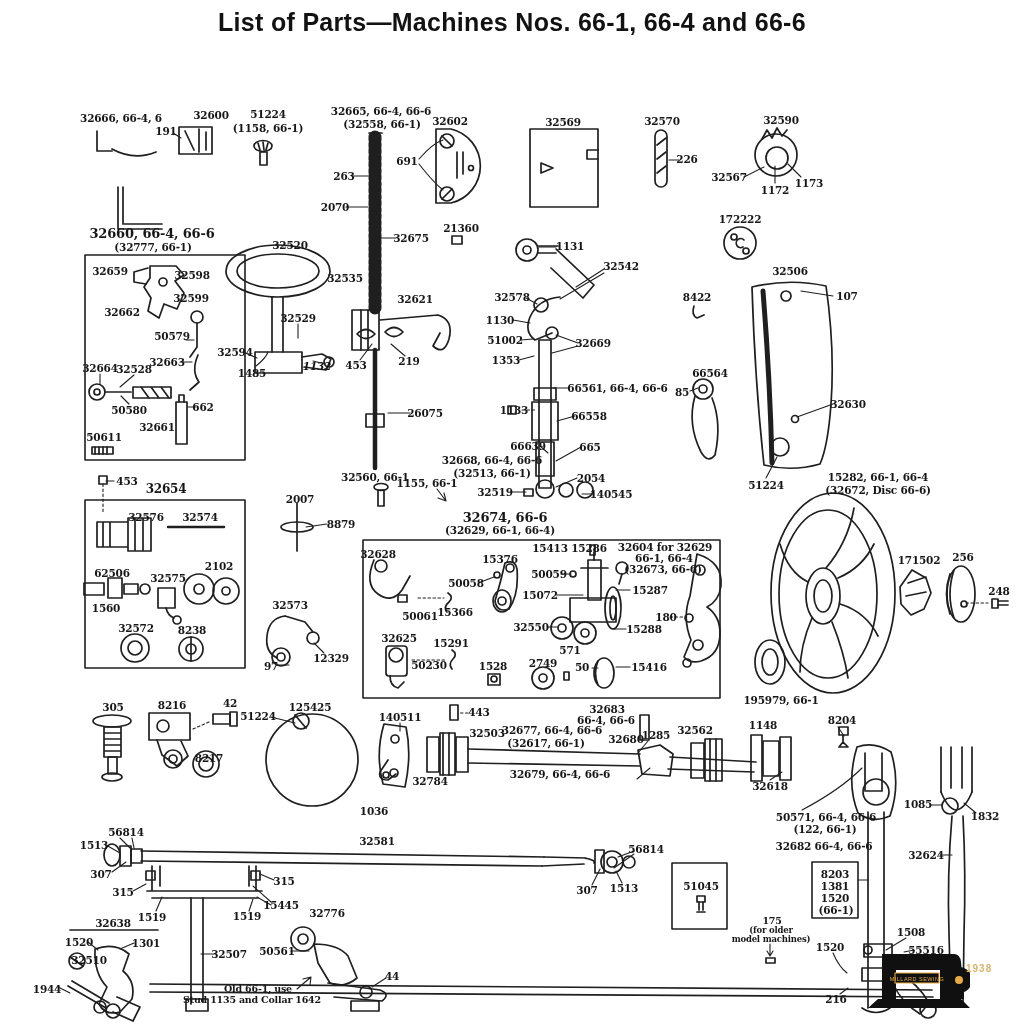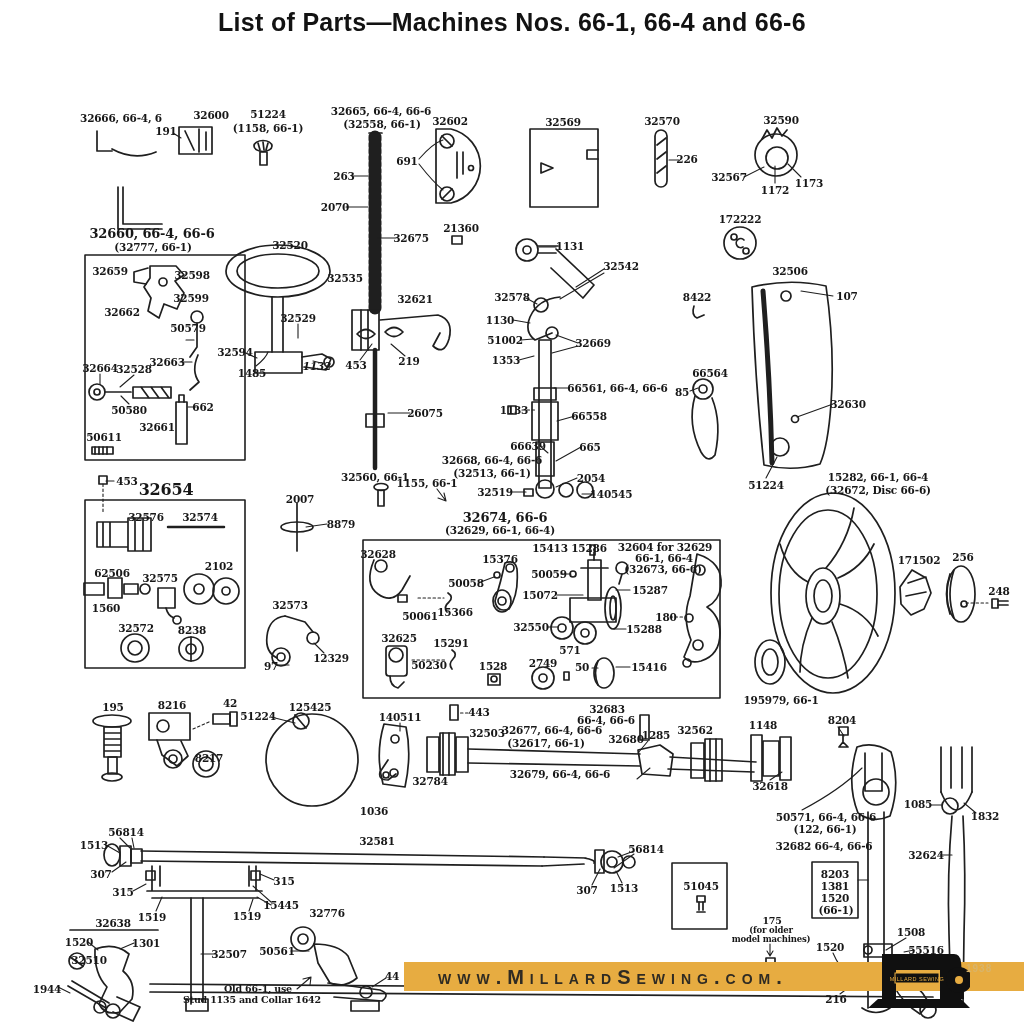--- a/index.html
+++ b/index.html
@@ -463,21 +463,21 @@
       <div class="lbl" style="left: 461px; top: 228px;">21360</div>
       <div class="lbl" style="left: 790px; top: 271px;">32506</div>
       <div class="lbl" style="left: 847px; top: 296px;">107</div>
       <div class="lbl" style="left: 697px; top: 297px;">8422</div>
       <div class="lbl" style="left: 152px; top: 233px; font-size: 13px;">32660, 66-4, 66-6</div>
       <div class="lbl" style="left: 153px; top: 247px;">(32777, 66-1)</div>
       <div class="lbl" style="left: 110px; top: 271px;">32659</div>
       <div class="lbl" style="left: 192px; top: 275px;">32598</div>
       <div class="lbl" style="left: 122px; top: 312px;">32662</div>
       <div class="lbl" style="left: 191px; top: 298px;">32599</div>
-      <div class="lbl" style="left: 172px; top: 328px; margin-left: 16px;">50579</div>
+      <div class="lbl" style="left: 172px; top: 336px;">50579</div>
       <div class="lbl" style="left: 167px; top: 362px;">32663</div>
       <div class="lbl" style="left: 100px; top: 368px;">32664</div>
       <div class="lbl" style="left: 134px; top: 369px; text-align: center;">32528</div>
       <div class="lbl" style="left: 129px; top: 410px;">50580</div>
       <div class="lbl" style="left: 203px; top: 407px;">662</div>
       <div class="lbl" style="left: 157px; top: 427px;">32661</div>
       <div class="lbl" style="left: 104px; top: 437px;">50611</div>
       <div class="lbl" style="left: 290px; top: 245px;">32520</div>
       <div class="lbl" style="left: 235px; top: 352px;">32594</div>
       <div class="lbl" style="left: 252px; top: 373px;">1485</div>
@@ -507,26 +507,26 @@
       <div class="lbl" style="left: 611px; top: 494px;">140545</div>
       <div class="lbl" style="left: 375px; top: 477px; text-align: center;">32560, 66-1</div>
       <div class="lbl" style="left: 427px; top: 483px;">1155, 66-1</div>
       <div class="lbl" style="left: 710px; top: 373px;">66564</div>
       <div class="lbl" style="left: 682px; top: 392px;">85</div>
       <div class="lbl" style="left: 766px; top: 485px;">51224</div>
       <div class="lbl" style="left: 848px; top: 404px;">32630</div>
       <div class="lbl" style="left: 878px; top: 477px;">15282, 66-1, 66-4</div>
       <div class="lbl" style="left: 878px; top: 490px;">(32672, Disc 66-6)</div>
       <div class="lbl" style="left: 127px; top: 481px;">453</div>
-      <div class="lbl" style="left: 166px; top: 489px; font-size: 16px;">32654</div>
+      <div class="lbl" style="left: 166px; top: 489px; font-size: 12px;">32654</div>
       <div class="lbl" style="left: 146px; top: 517px;">32576</div>
       <div class="lbl" style="left: 200px; top: 517px;">32574</div>
       <div class="lbl" style="left: 112px; top: 573px;">62506</div>
       <div class="lbl" style="left: 106px; top: 608px;">1560</div>
-      <div class="lbl" style="left: 160px; top: 578px;">32575</div>
+      <div class="lbl" style="left: 168px; top: 578px;">32575</div>
       <div class="lbl" style="left: 219px; top: 566px;">2102</div>
       <div class="lbl" style="left: 136px; top: 628px;">32572</div>
       <div class="lbl" style="left: 192px; top: 630px;">8238</div>
       <div class="lbl" style="left: 300px; top: 499px;">2007</div>
       <div class="lbl" style="left: 341px; top: 524px;">8879</div>
       <div class="lbl" style="left: 290px; top: 605px;">32573</div>
       <div class="lbl" style="left: 271px; top: 666px;">97</div>
       <div class="lbl" style="left: 331px; top: 658px;">12329</div>
       <div class="lbl" style="left: 505px; top: 517px; font-size: 13px;">32674, 66-6</div>
       <div class="lbl" style="left: 500px; top: 530px;">(32629, 66-1, 66-4)</div>
@@ -551,21 +551,21 @@
       <div class="lbl" style="left: 429px; top: 665px;">50230</div>
       <div class="lbl" style="left: 451px; top: 643px;">15291</div>
       <div class="lbl" style="left: 493px; top: 666px;">1528</div>
       <div class="lbl" style="left: 543px; top: 663px;">2749</div>
       <div class="lbl" style="left: 582px; top: 667px;">50</div>
       <div class="lbl" style="left: 649px; top: 667px;">15416</div>
       <div class="lbl" style="left: 781px; top: 700px;">195979, 66-1</div>
       <div class="lbl" style="left: 919px; top: 560px;">171502</div>
       <div class="lbl" style="left: 963px; top: 557px;">256</div>
       <div class="lbl" style="left: 999px; top: 591px;">248</div>
-      <div class="lbl" style="left: 113px; top: 707px;">195</div>
+      <div class="lbl" style="left: 113px; top: 707px;">305</div>
       <div class="lbl" style="left: 172px; top: 705px;">8216</div>
       <div class="lbl" style="left: 230px; top: 703px;">42</div>
       <div class="lbl" style="left: 258px; top: 716px;">51224</div>
       <div class="lbl" style="left: 310px; top: 707px;">125425</div>
       <div class="lbl" style="left: 209px; top: 758px;">8217</div>
       <div class="lbl" style="left: 400px; top: 717px; text-align: right;">140511</div>
       <div class="lbl" style="left: 479px; top: 712px;">443</div>
       <div class="lbl" style="left: 487px; top: 733px;">32503</div>
       <div class="lbl" style="left: 552px; top: 730px;">32677, 66-4, 66-6</div>
       <div class="lbl" style="left: 546px; top: 743px;">(32617, 66-1)</div>
@@ -617,23 +617,20 @@
       <div class="lbl" style="left: 258px; top: 988px; font-size: 9.5px;">Old 66-1, use</div>
       <div class="lbl" style="left: 252px; top: 999px; font-size: 9.5px;">Stud 1135 and Collar 1642</div>
       <div class="lbl" style="left: 392px; top: 976px;">44</div>
       <div class="lbl" style="left: 830px; top: 947px;">1520</div>
       <div class="lbl" style="left: 911px; top: 932px;">1508</div>
       <div class="lbl" style="left: 926px; top: 950px;">55516</div>
       <div class="lbl" style="left: 836px; top: 999px;">216</div>
       <div class="lbl" style="left: 928px; top: 1003px;">1381</div>
     </div>
 
-  <div class="banner">
-    <span>www.MillardSewing.com.</span>
-  </div>
 
   <svg class="logo" width="104" height="72" viewBox="0 0 104 72">
     <g fill="#101010">
       <rect x="16" y="12" width="14" height="45"></rect>
       <rect x="16" y="12" width="70" height="16"></rect>
       <path d="M74,12 h14 q6,0 7,8 l3,37 h-24 z"></path>
       <circle cx="93" cy="38" r="13"></circle>
       <path d="M2,66 h102 l-9,-9 H12 Z"></path>
     </g>
     <path d="M20,57 v6" stroke="#101010" stroke-width="2"></path>

